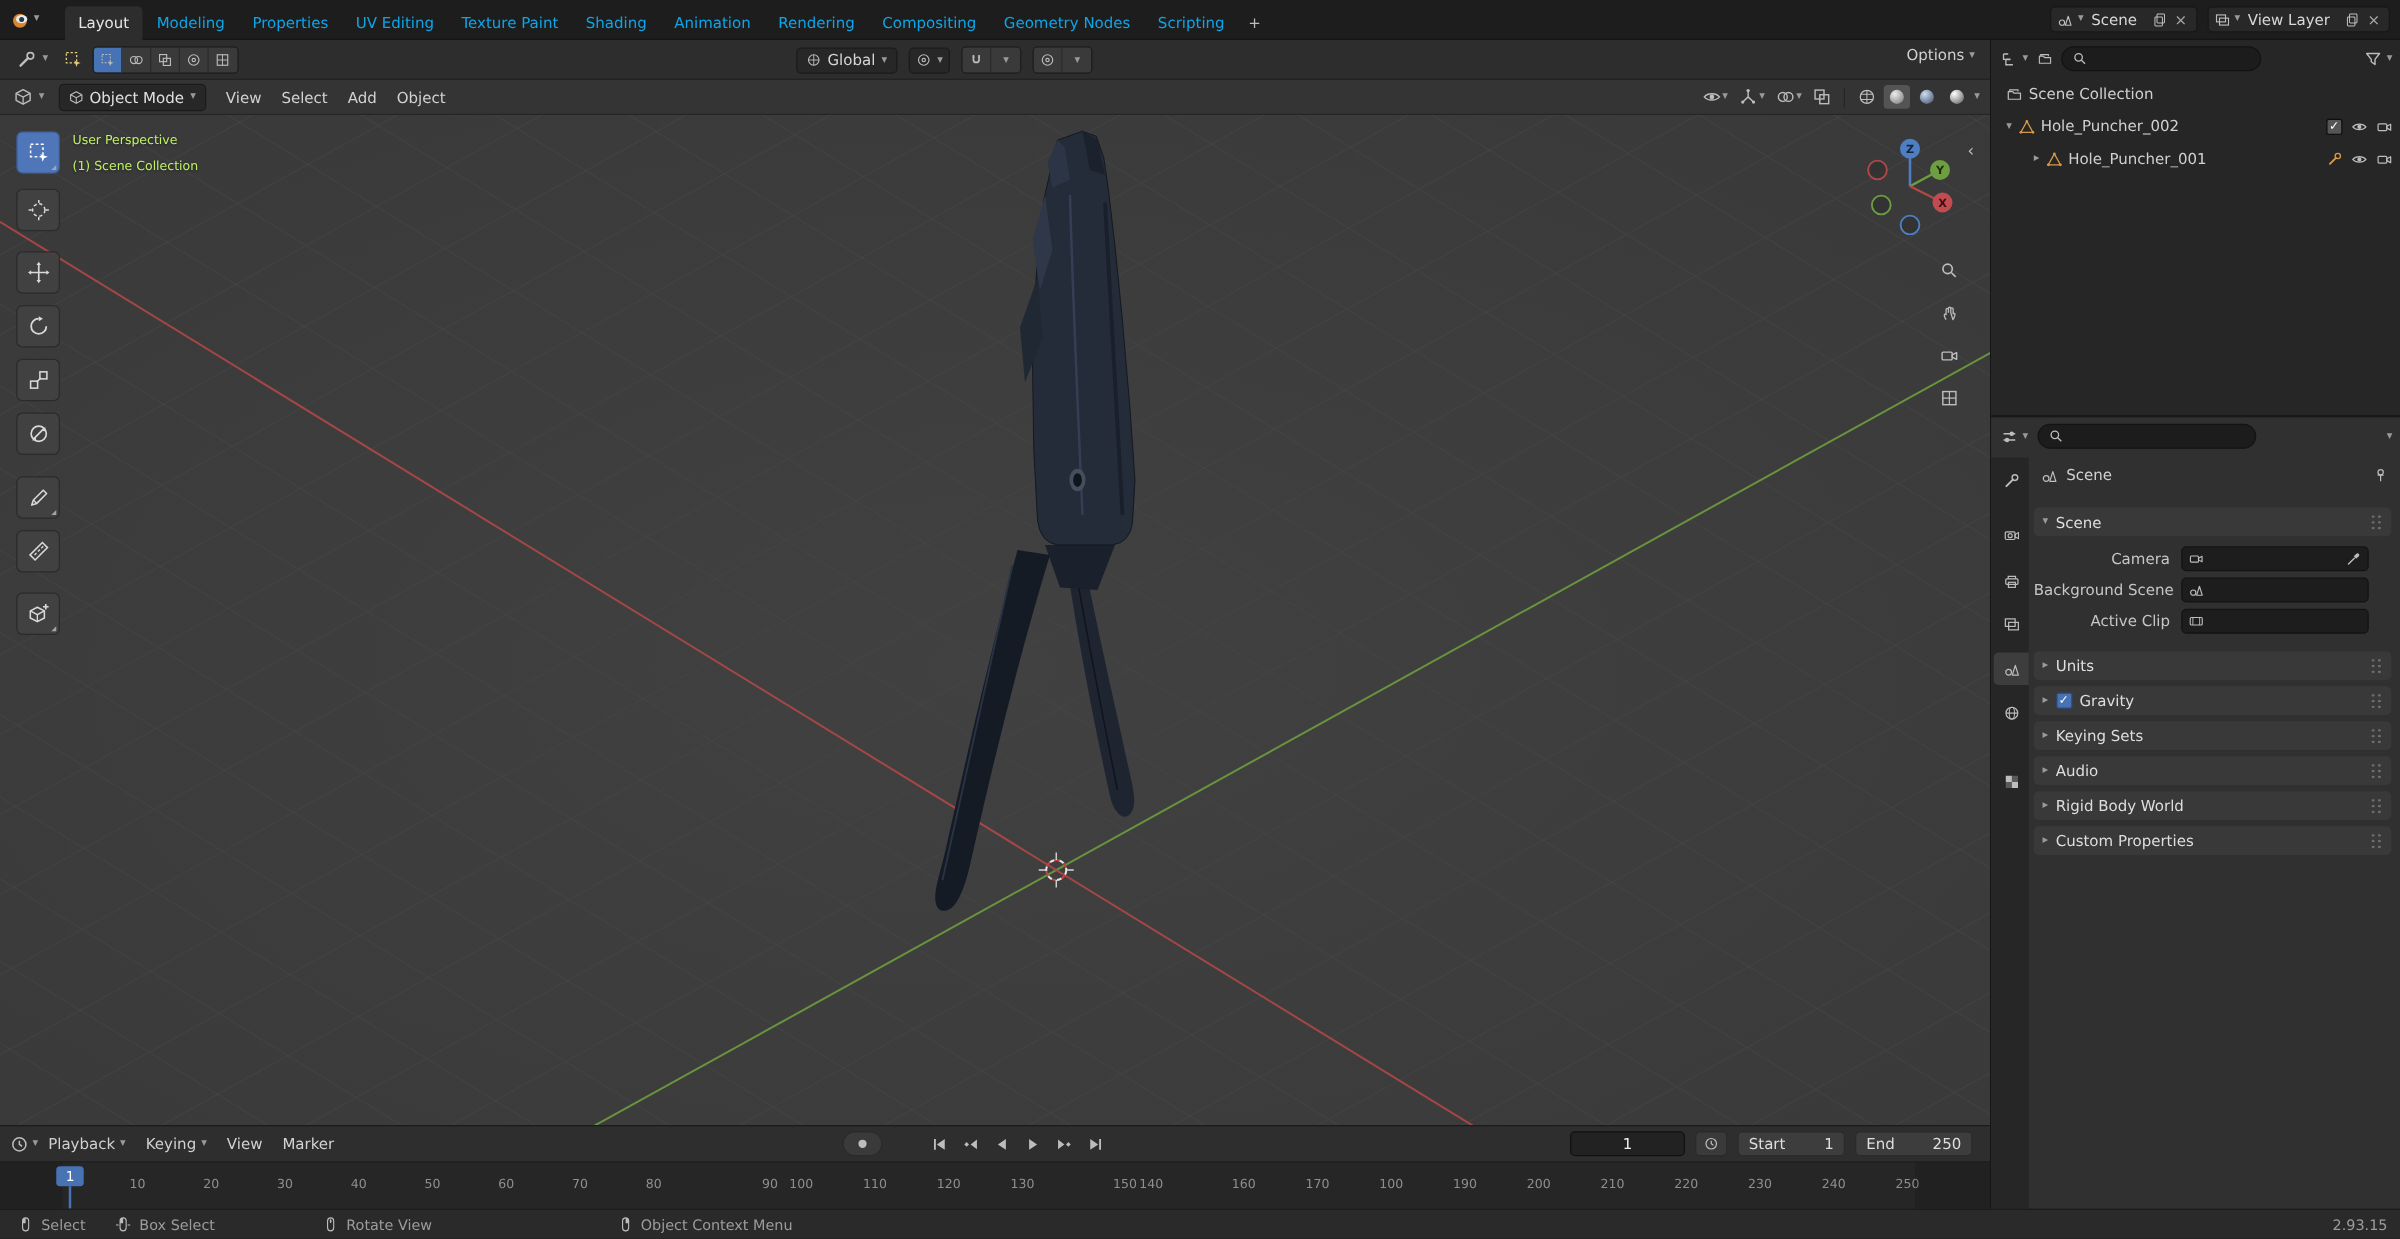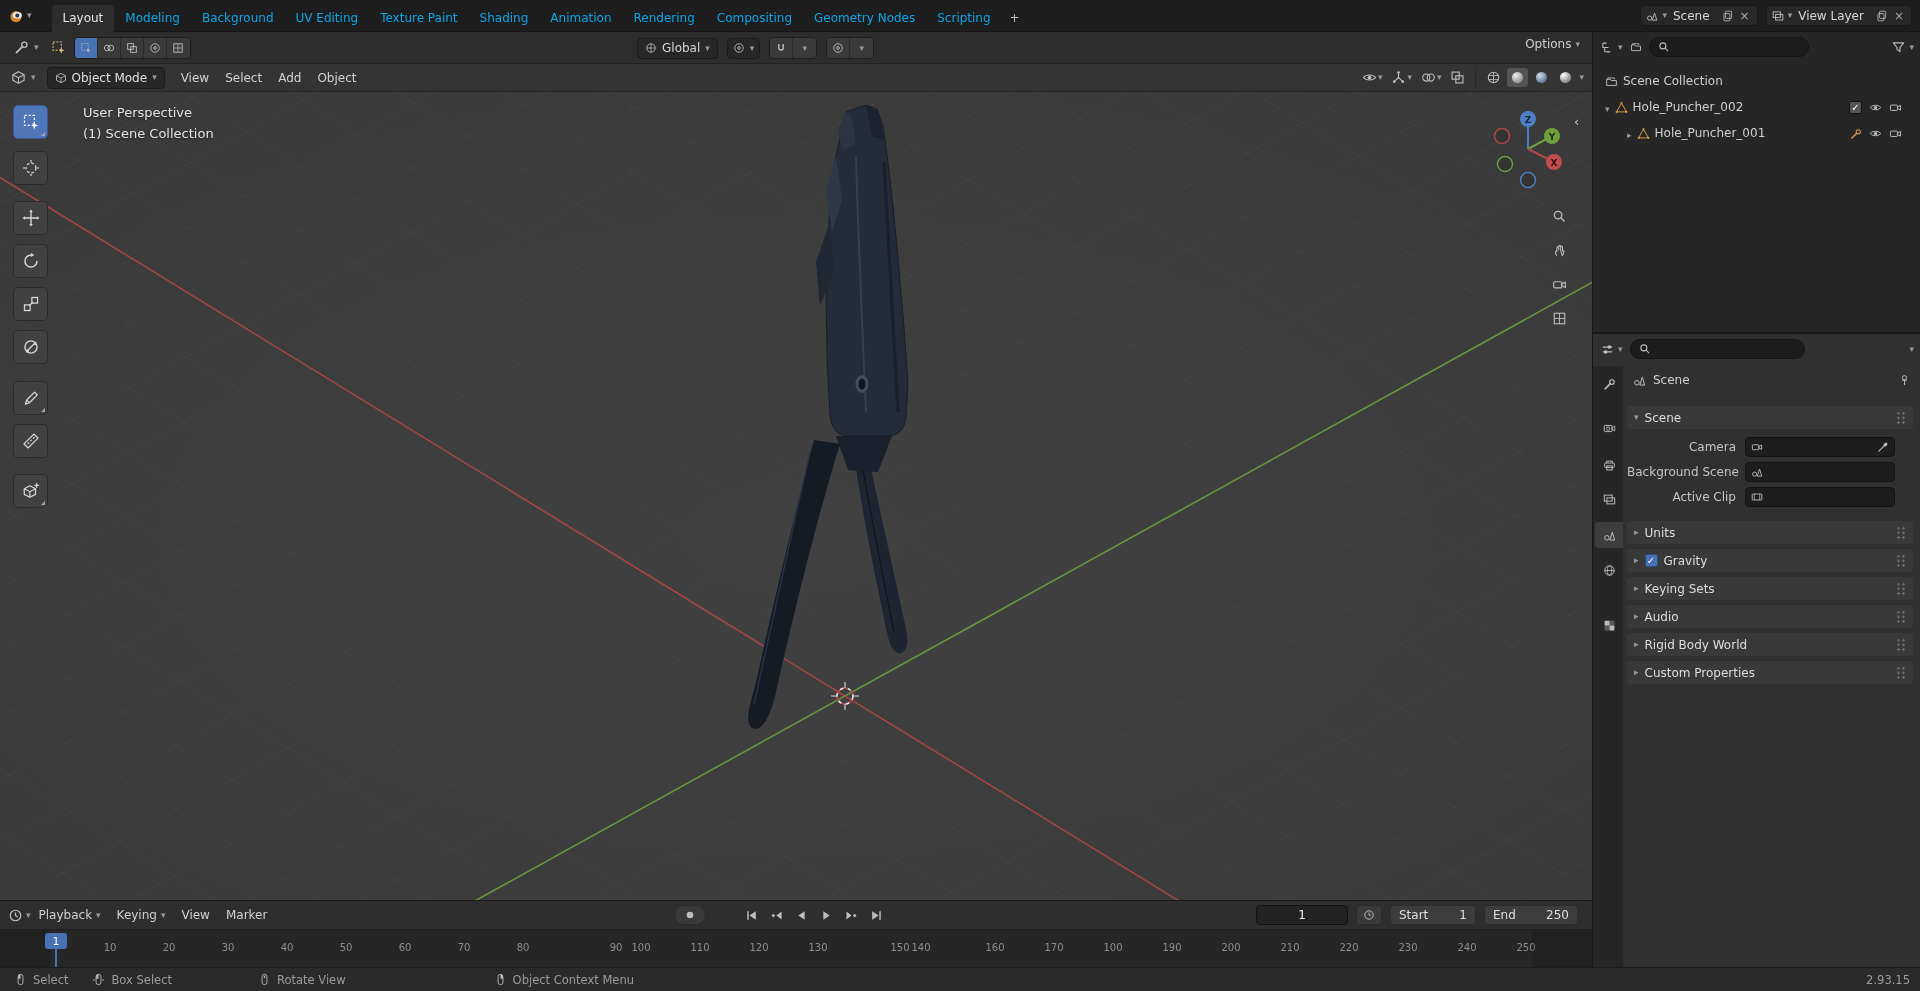--- a/index.html
+++ b/index.html
@@ -37,34 +37,34 @@
 
 #vpheader{position:absolute;left:0;top:64px;width:1592px;height:28px;background:#343434;border-bottom:1px solid #262626;display:flex;align-items:center;z-index:5}
 #vpheader .menu{padding:0 8px}
 .mode-dd{display:flex;align-items:center;gap:5px;height:22px;margin-left:6px;padding:0 7px;background:#272727;border:1px solid #1b1b1b;border-radius:4px;color:#e0e0e0;white-space:nowrap}
 .hicons{margin-left:auto;display:flex;align-items:center;gap:3px;padding-right:8px}
 .hbtn{display:flex;align-items:center;gap:1px;padding:2px 3px;border-radius:3px}
 .hbtn.active{background:#545454}
 .hsep{width:1px;height:16px;background:#262626;margin:0 4px}
 
 #viewport{position:absolute;left:0;top:92px;width:1592px;height:808px;background:#3d3d3d;overflow:hidden}
-#vp-text{position:absolute;left:83px;top:10px;color:#e5e5e5;font-size:13px;line-height:21px;text-shadow:0 1px 2px rgba(0,0,0,.45)}
+#vp-text{position:absolute;left:58px;top:10px;color:#bef264;font-size:10px;line-height:21px;text-shadow:0 1px 2px rgba(0,0,0,.45)}
 #toolbar{position:absolute;left:13px;top:13px;width:35px}
 .tool{position:absolute;left:0;width:35px;height:34px;background:rgba(66,66,66,.92);border:1px solid rgba(38,38,38,.8);border-radius:5px;display:flex;align-items:center;justify-content:center}
 .tool.active{background:#4f76b8;border-color:#38588f}
 .tool.active .ic18{color:#fff}
 .corner{position:absolute;right:2px;bottom:2px;width:0;height:0;border-left:4px solid transparent;border-bottom:4px solid #a5a5a5}
 .navbtn{position:absolute;left:1547px;width:24px;height:24px;display:flex;align-items:center;justify-content:center;border-radius:50%;color:#c9c9c9}
 #sidebar-toggle{position:absolute;left:1574px;top:22px;color:#c0c0c0;font-size:13px}
 
 #rightcol{position:absolute;left:1592px;top:32px;width:328px;height:935px;background:#303030;border-left:1px solid #151515}
 #outliner{position:absolute;left:0;top:0;width:328px;height:302px;background:#262626;border-bottom:2px solid #181818}
 .ed-header{display:flex;align-items:center;height:30px;padding:0 7px;gap:7px}
 .searchbox{display:flex;align-items:center;gap:6px;height:20px;background:#1c1c1c;border:1px solid #131313;border-radius:10px;padding:0 8px;width:160px}
-.outl-row{display:flex;align-items:flex-end;height:26px;gap:5px;padding-right:19px}
+.outl-row{display:flex;align-items:center;height:26px;gap:5px;padding-right:7px}
 .outl-row .name{color:#d0d0d0;white-space:nowrap;overflow:hidden}
 .outl-right{margin-left:auto;display:flex;align-items:center;gap:7px}
 .cb{width:13px;height:13px;border:1px solid #0f0f0f;background:#555;border-radius:2px;color:#fff;font-size:10px;line-height:11px;text-align:center;flex:none}
 .cb.blue{background:#4772b3;border-color:#2d4a78}
 
 #properties{position:absolute;left:0;top:302px;width:328px;height:633px;background:#303030}
 #ptabs{position:absolute;left:0;top:32px;width:30px;height:601px;background:#262626}
 .ptab{position:absolute;left:2px;width:28px;height:26px;display:flex;align-items:center;justify-content:center;border-radius:4px 0 0 4px;color:#b2b2b2}
 .ptab.active{background:#3d3d3d;color:#fff}
 #pcontent{position:absolute;left:30px;top:32px;width:298px;height:601px}
@@ -331,21 +331,21 @@
       <svg width="16" height="16" viewBox="0 0 16 16">
           <circle cx="8" cy="8.6" r="5.6" fill="#d8862c"></circle>
           <ellipse cx="9.3" cy="7.3" rx="4.5" ry="3.3" fill="#e9e9ea"></ellipse>
           <circle cx="9.3" cy="7.5" r="2" fill="#23364f"></circle>
         </svg>
       <span class="chev">▾</span>
     </div>
     <div id="tabs">
       <span class="tab active">Layout</span>
       <span class="tab">Modeling</span>
-      <span class="tab">Background</span>
+      <span class="tab">Properties</span>
       <span class="tab">UV Editing</span>
       <span class="tab">Texture Paint</span>
       <span class="tab">Shading</span>
       <span class="tab">Animation</span>
       <span class="tab">Rendering</span>
       <span class="tab">Compositing</span>
       <span class="tab">Geometry Nodes</span>
       <span class="tab">Scripting</span>
       <span class="tab addws">+</span>
     </div>

